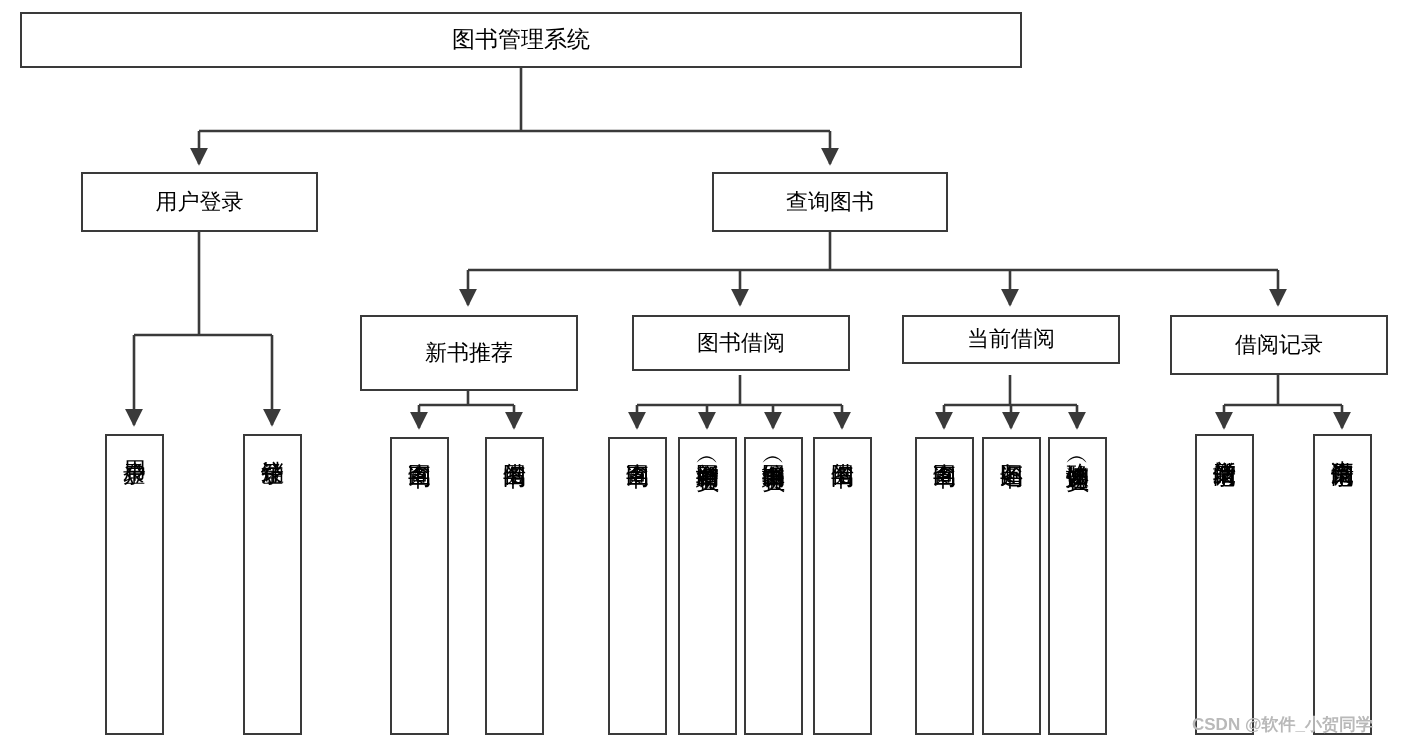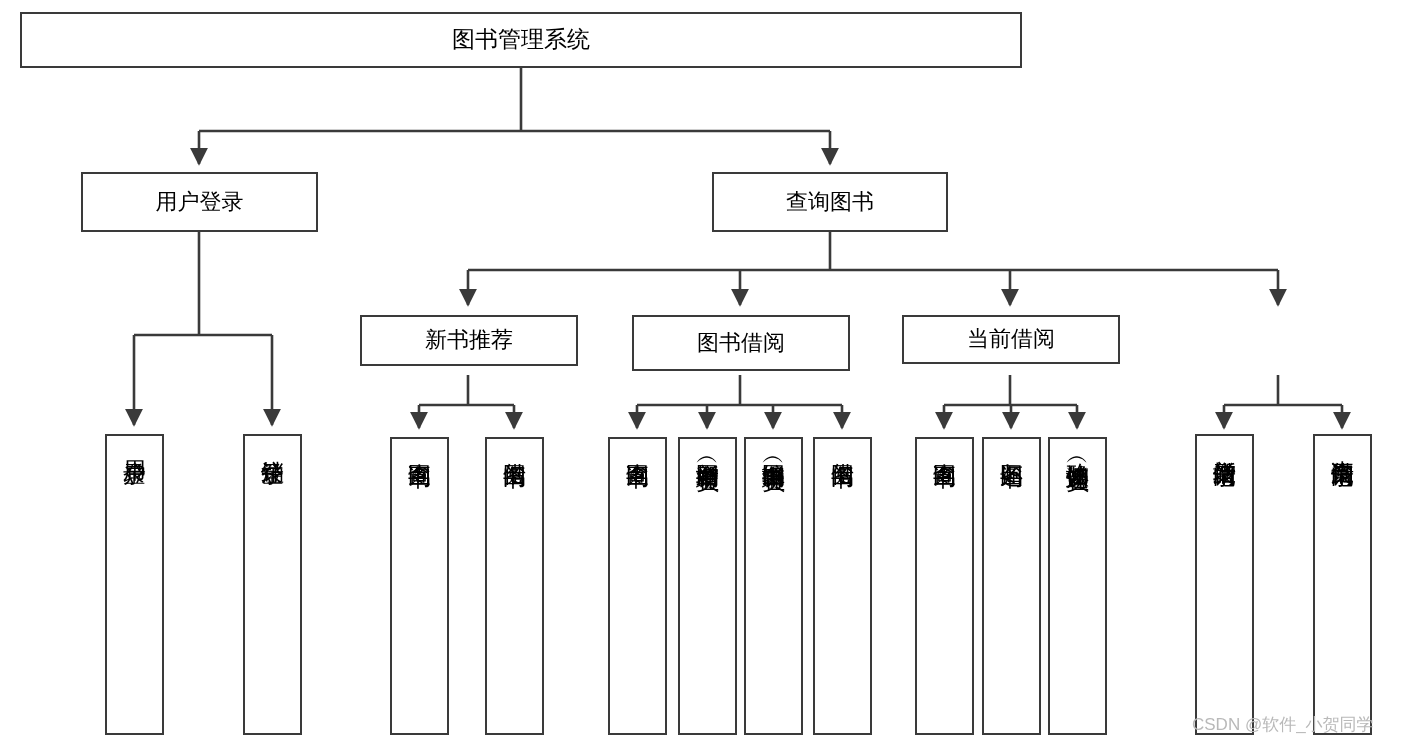--- a/index.html
+++ b/index.html
@@ -129,29 +129,32 @@
     <span class="label">图书管理系统</span>
   </div>
 
   <div class="node horizontal" style="left:81px; top:172px; width:237px; height:60px;">
     <span class="label">用户登录</span>
   </div>
   <div class="node horizontal" style="left:712px; top:172px; width:236px; height:60px;">
     <span class="label">查询图书</span>
   </div>
 
-  <div class="node horizontal" style="left:360px; top:315px; width:218px; height:51px;">
+  <div class="node horizontal" style="left:360px; top:315px; width:218px; height:76px;">
     <span class="label">新书推荐</span>
   </div>
   <div class="node horizontal" style="left:632px; top:315px; width:218px; height:56px;">
     <span class="label">图书借阅</span>
   </div>
   <div class="node horizontal" style="left:902px; top:315px; width:218px; height:49px;">
     <span class="label">当前借阅</span>
   </div>
+  <div class="node horizontal" style="left:1170px; top:315px; width:218px; height:60px;">
+    <span class="label">借阅记录</span>
+  </div>
 
   <div class="node vertical" style="left:105px; top:434px; width:59px; height:301px;">
     <span class="label">用户登录</span>
   </div>
   <div class="node vertical" style="left:243px; top:434px; width:59px; height:301px;">
     <span class="label">注销登录</span>
   </div>
 
   <div class="node vertical" style="left:390px; top:437px; width:59px; height:298px;">
     <span class="label">查询图书</span>
@@ -183,15 +186,15 @@
     <span class="label">确认归还（管理员）</span>
   </div>
 
   <div class="node vertical" style="left:1195px; top:434px; width:59px; height:301px;">
     <span class="label">新增借阅记录</span>
   </div>
   <div class="node vertical" style="left:1313px; top:434px; width:59px; height:301px;">
     <span class="label">查询借阅记录</span>
   </div>
 
-  <div class="watermark" style="left:1192px; top:713px;">CSDN @软件_小贺同学</div>
+  <div class="watermark" style="left:1192px; top:713px;font-weight:bold;">CSDN @软件_小贺同学</div>
 
 </div>
 
 </body></html>

